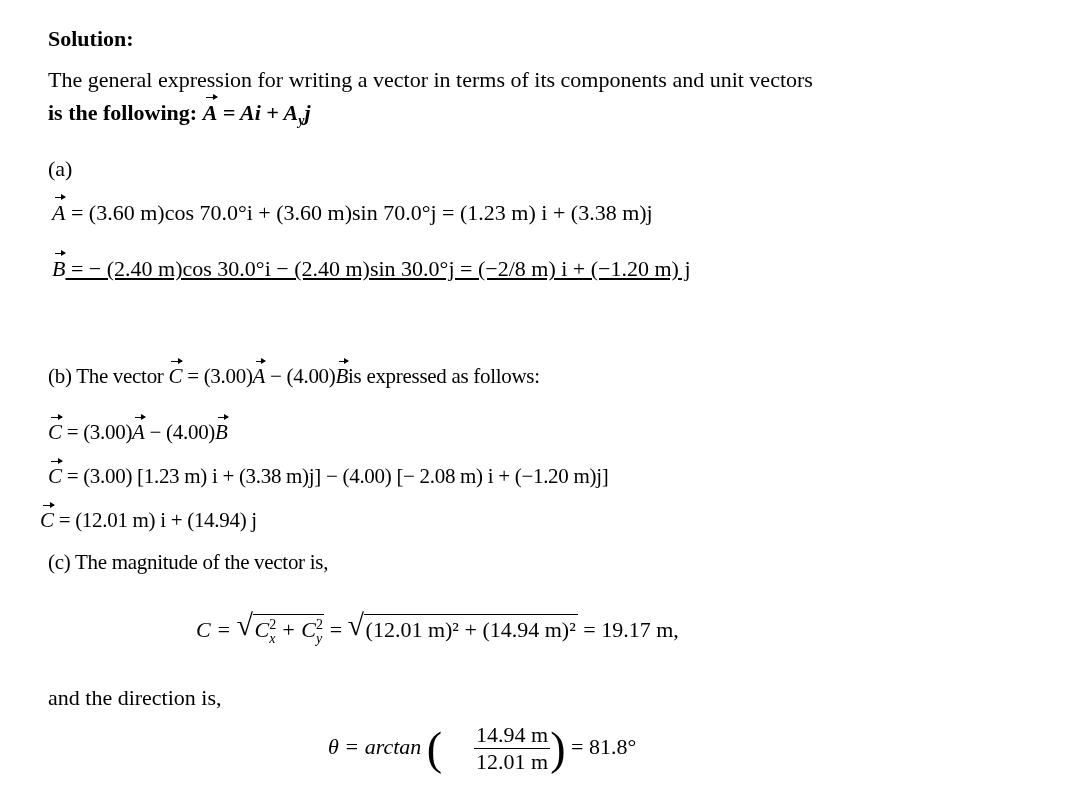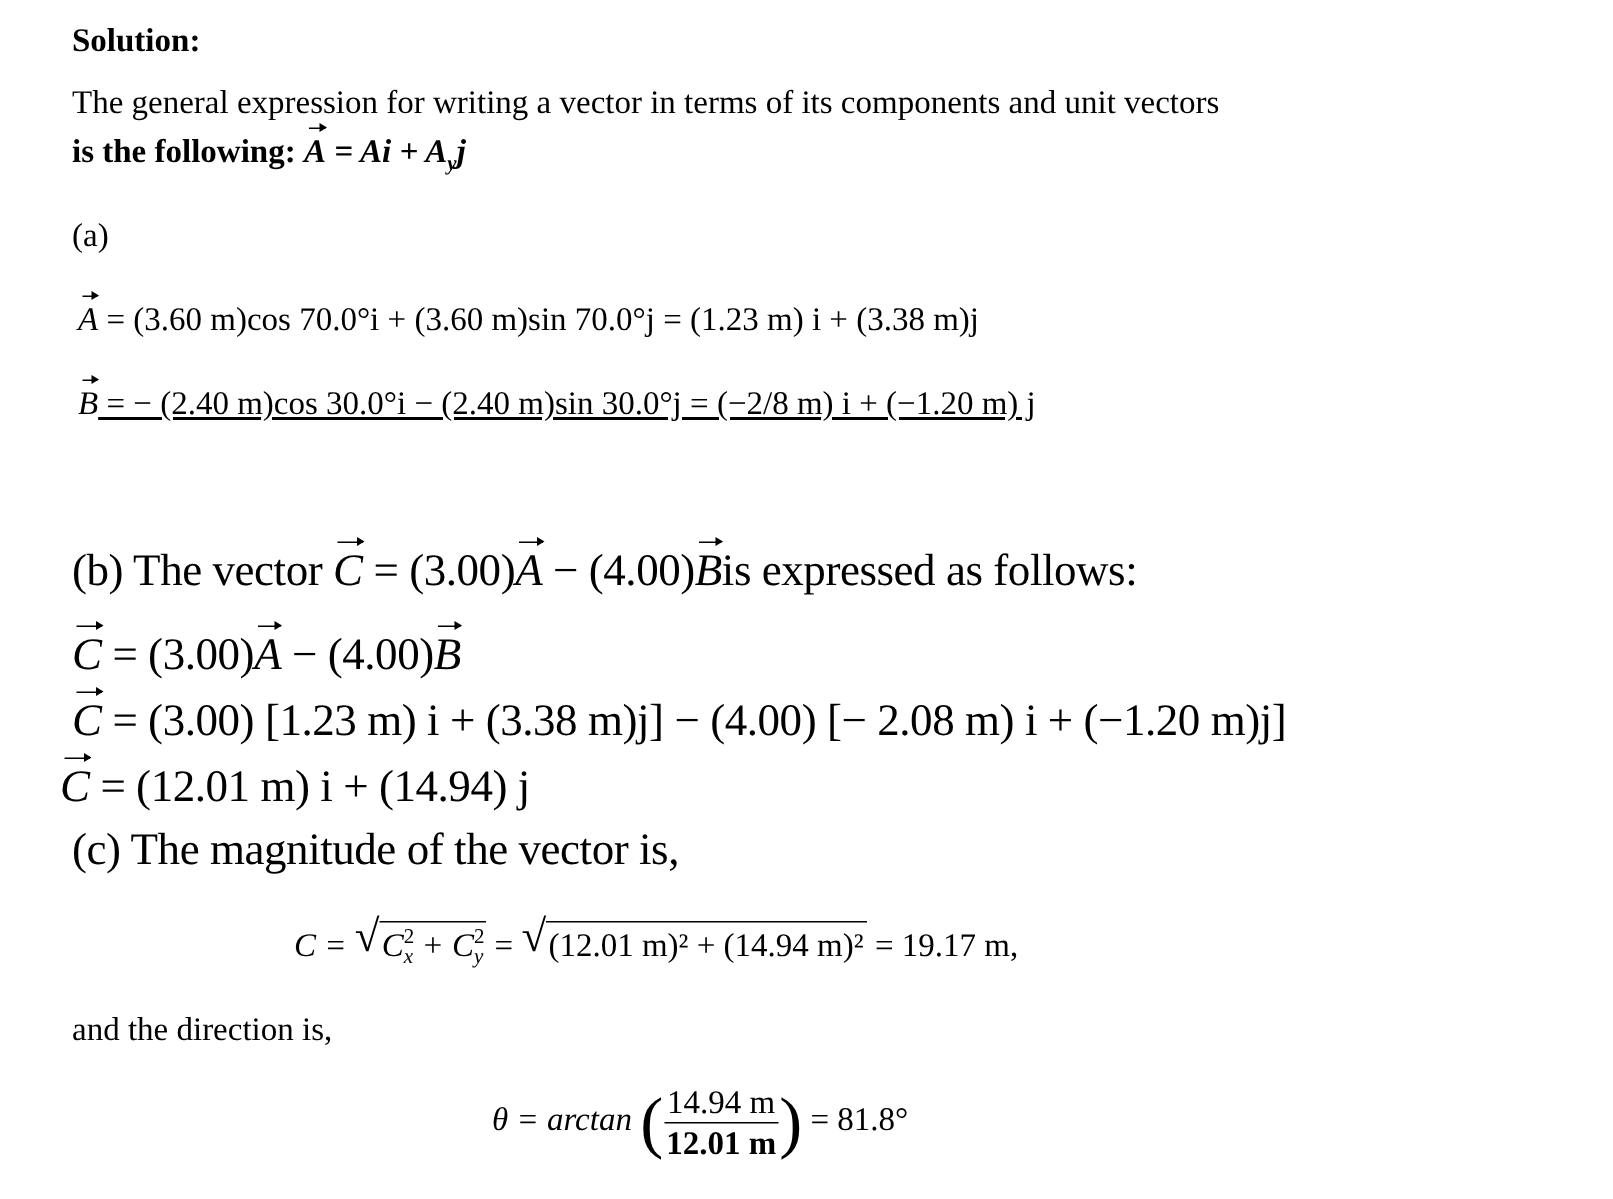--- a/index.html
+++ b/index.html
@@ -2,43 +2,43 @@
 <html><head>
 <meta charset="utf-8">
 <style>
   html, body { margin: 0; padding: 0; background: #ffffff; }
   body {
     width: 1075px; height: 799px; position: relative; overflow: hidden;
     font-family: "DejaVu Serif", "Liberation Serif", serif;
     color: #000;
   }
   .abs { position: absolute; white-space: nowrap; }
-  .txt { font-family: "Liberation Serif", "DejaVu Serif", serif; font-size: 22px; }
+  .txt { font-family: "Liberation Serif", "DejaVu Serif", serif; font-size: 22px; margin-top: 12px; }
   .bold { font-weight: bold; }
   .math { font-family: "Liberation Serif", "DejaVu Serif", serif; font-size: 22px; }
-  .narrow { font-family: "Liberation Serif", serif; font-size: 30px; letter-spacing: -0.3px; }
+  .narrow { font-family: "Liberation Serif", serif; font-size: 21px; letter-spacing: -0.3px; }
   .i { font-style: italic; }
   .vec { position: relative; display: inline-block; font-style: italic; }
   .vec::before {
     content: ""; position: absolute; left: 3px; right: 0px; top: -3px; height: 1px;
     background: #000;
   }
   .vec::after {
     content: ""; position: absolute; right: -1px; top: -6px;
     border-left: 5px solid #000; border-top: 3px solid transparent; border-bottom: 3px solid transparent;
   }
   sub, sup { font-size: 14px; }
   .sqrt { display: inline-block; position: relative; padding-left: 16px; }
   .sqrt .rad {
     position: absolute; left: 0; top: -4px; font-size: 30px; line-height: 30px;
   }
   .sqrt .over { border-top: 1.5px solid #000; padding: 2px 2px 0 2px; display: inline-block; }
-  .frac { display: inline-flex; flex-direction: column; align-items: center; vertical-align: middle; }
+  .frac { display: inline-flex; flex-direction: column; align-items: center; vertical-align: middle; margin-left: 32px; }
   .frac .num { border-bottom: 1.5px solid #000; padding: 0 2px; }
-  .frac .den { padding: 0 2px; font-weight: bold; }
+  .frac .den { padding: 0 2px; }
   .paren { font-size: 46px; line-height: 46px; vertical-align: middle; font-weight: 200; }
 </style>
 </head>
 <body>
 
 <div>
 
   <div class="abs txt bold" style="left:48px; top:14px;">Solution:</div>
 
   <div class="abs txt" style="left:48px; top:55px;">The general expression for writing a vector in terms of its components and unit vectors</div>

